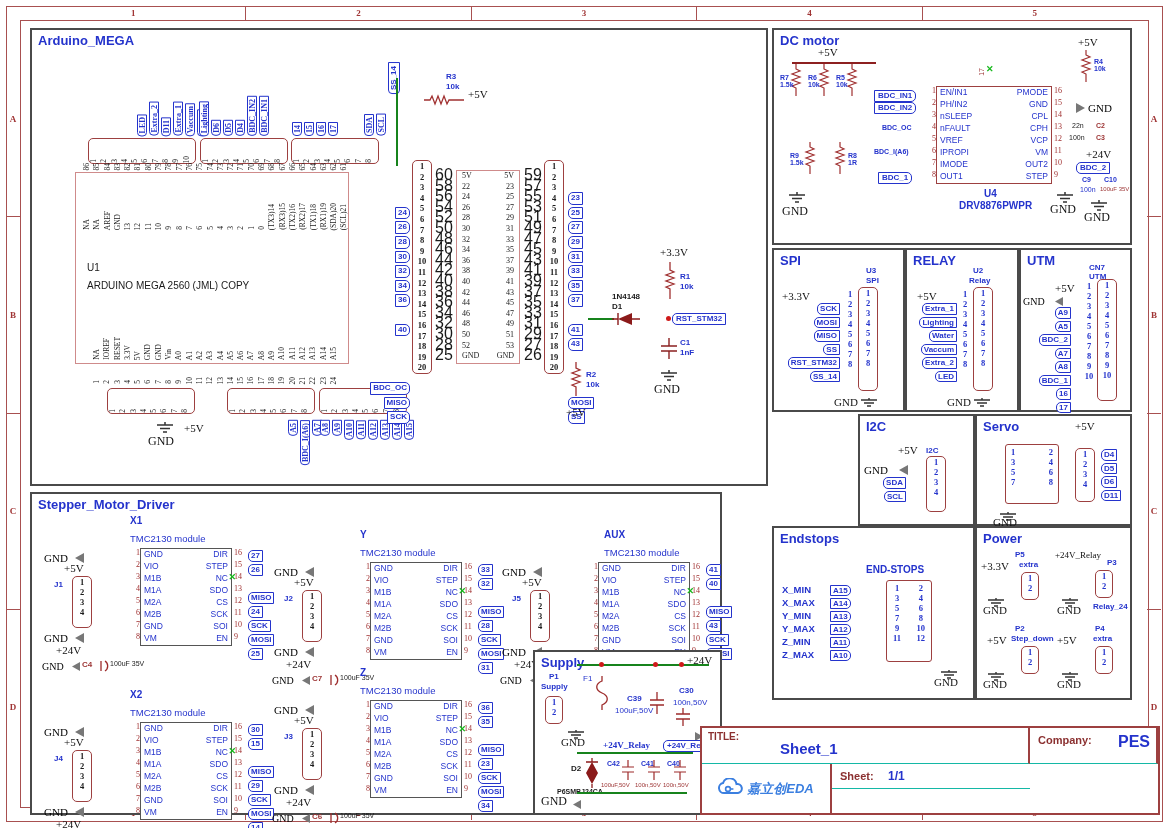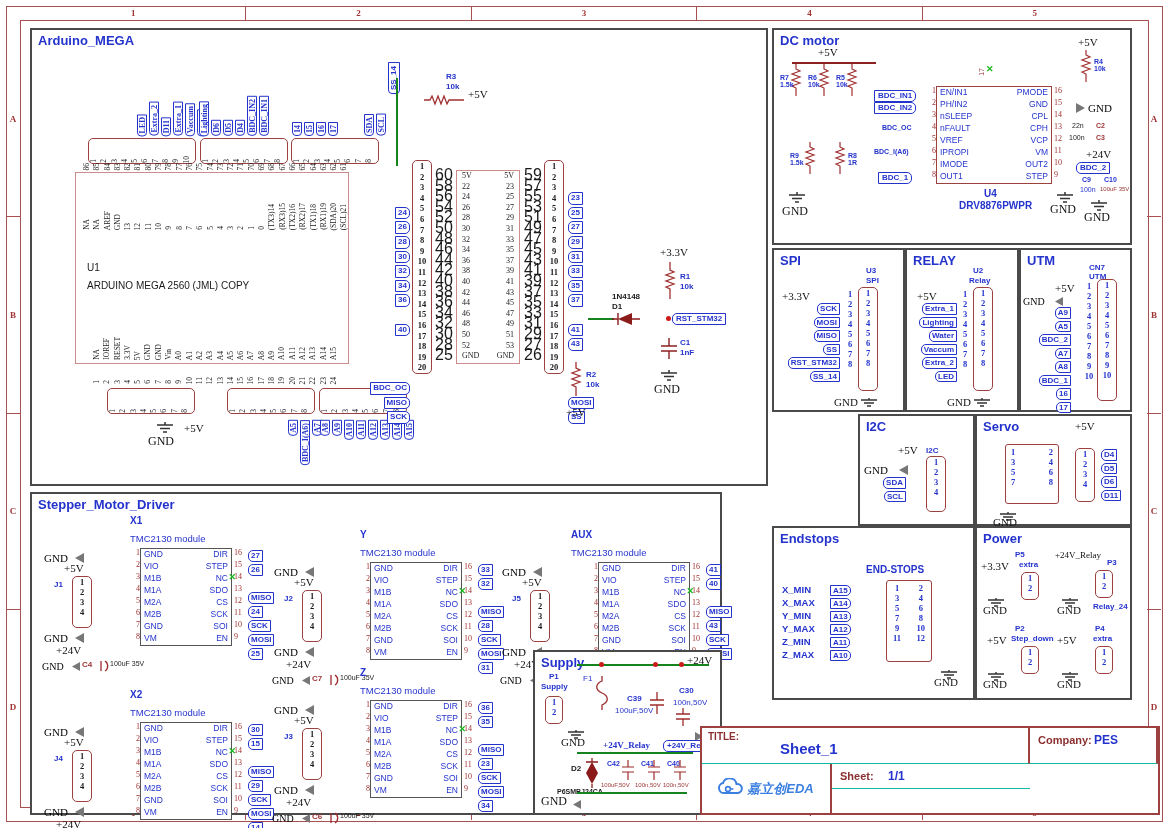--- a/index.html
+++ b/index.html
@@ -723,21 +723,21 @@
           <span data-name="net-flag">28</span>
           <span data-name="net-flag">SCK</span>
           <span data-name="net-flag">MOSI</span>
           <span data-name="net-flag">31</span>
         </div>
       <span class="ncx" style="margin-left:-46px;margin-top:24px" data-name="nc-cross-icon">✕</span>
     </div>
   </div>
 
   <div class="tmc" style="left:500px;top:524px" data-name="tmc-module-aux">
-    <div style="margin-left:71px"><span class="tmc-name" data-name="module-name">AUX</span><br><span class="tmc-sub" data-name="module-part">TMC2130 module</span></div>
+    <div style="margin-left:104px"><span class="tmc-name" data-name="module-name">AUX</span><br><span class="tmc-sub" data-name="module-part">TMC2130 module</span></div>
     <div class="hlist" style="margin-top:2px">
       <div style="position:relative;width:86px;height:120px" data-name="module-left">
         <span class="abs" style="left:2px;top:2px" data-name="gnd-arrow-icon"><svg width="42" height="12">
               <text x="0" y="10" font-size="11" font-family="Liberation Serif,serif">GND</text>
               <path d="M40 1v10L31 6z" fill="#777"></path>
             </svg></span>
         <span class="abs gtxt" style="left:22px;top:14px" data-name="p5v-label">+5V</span>
         <span class="abs blue sm" style="left:12px;top:32px;font-weight:bold" data-name="jconn-ref">J5</span>
         <div class="conn vlist abs" style="left:30px;top:28px;width:20px;height:52px" data-name="jconn">
             <span data-name="pin-number">1</span>
@@ -1463,21 +1463,21 @@
     <div class="cell" style="grid-row:2/4;border-bottom:none;display:flex;align-items:center;justify-content:center;gap:3px" data-name="logo-cell">
       <span data-name="jlc-cloud-icon"><svg width="26" height="18" viewBox="0 0 26 18">
             <path d="M6 15a5 5 0 0 1-1-9.9A7 7 0 0 1 18.5 6 4.5 4.5 0 0 1 20 15z" fill="none" stroke="#3b7fe0" stroke-width="2"></path>
             <circle cx="10" cy="11" r="2.4" fill="none" stroke="#3b7fe0" stroke-width="1.6"></circle>
             <path d="M12.4 11h3" stroke="#3b7fe0" stroke-width="1.6"></path>
           </svg></span>
       <span class="val" style="font-size:13px;font-style:italic;color:#3b7fe0" data-name="logo-text">嘉立创EDA</span>
     </div>
     <div class="cell" data-name="company-cell">
       <span class="lab abs" style="left:8px;top:6px;font-size:11px" data-name="company-label">Company:</span>
-      <span class="val abs" style="left:64px;top:5px;font-size:12px" data-name="company-value">PES</span>
+      <span class="val abs" style="left:88px;top:5px;font-size:16px" data-name="company-value">PES</span>
     </div>
     <div class="cell" style="border-right:none" data-name="sheet-cell">
       <span class="lab abs" style="left:8px;top:6px;font-size:11px" data-name="sheet-label">Sheet:</span>
       <span class="val abs" style="left:56px;top:5px;font-size:12px" data-name="sheet-value">1/1</span>
     </div>
   </div>
 
 </div>
 
 </body></html>

